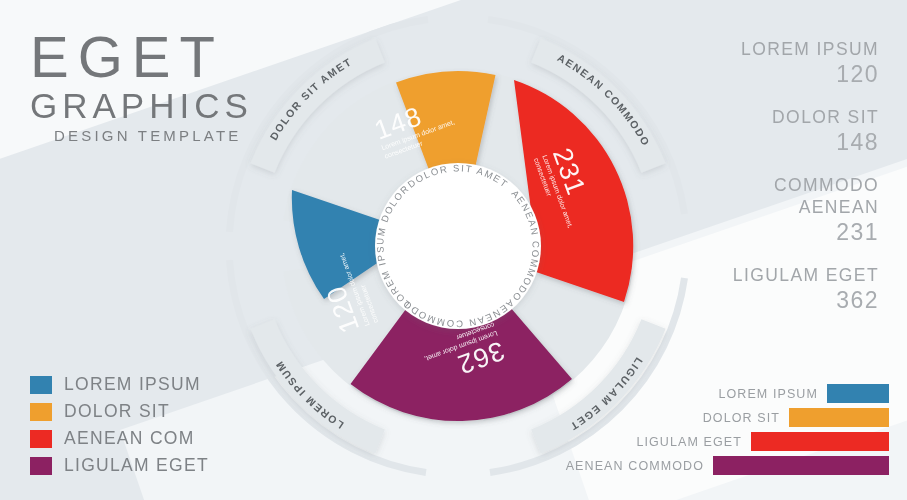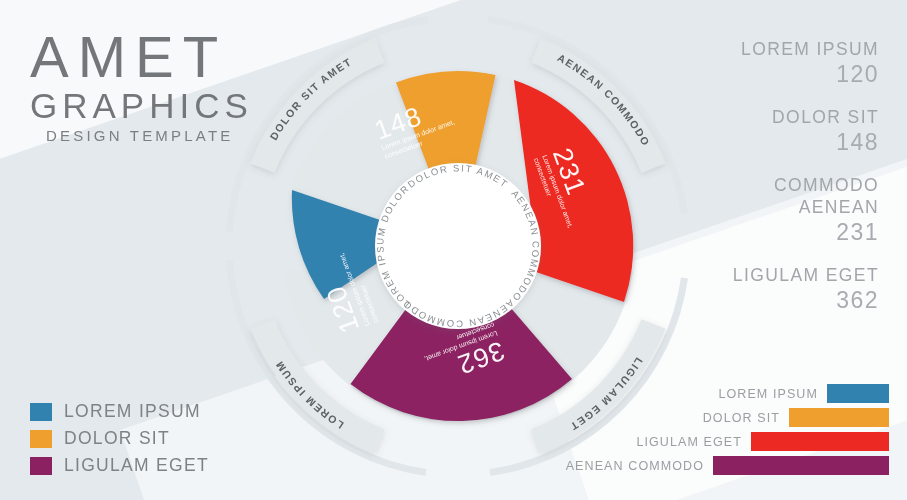--- a/index.html
+++ b/index.html
@@ -24,21 +24,21 @@
   }
   .bg-band.b3{
     width:1400px;height:240px;left:520px;top:300px;
     transform:rotate(-19deg);transform-origin:0 0;background:#fbfcfc;
   }
 
   
   .title-block{position:absolute;left:30px;top:28px;color:#76797c;}
   .t-info{font-size:58px;letter-spacing:9px;line-height:58px;font-weight:300;color:#74777a;}
   .t-graphics{font-size:35px;letter-spacing:5px;line-height:40px;font-weight:300;color:#74777a;}
-  .t-design{font-size:15px;letter-spacing:3.2px;line-height:20px;font-weight:300;color:#7c7f82;margin-left:16px;}
+  .t-design{font-size:15px;letter-spacing:3.2px;line-height:20px;font-weight:300;color:#7c7f82;margin-left:24px;}
 
   
   #chart{position:absolute;left:208px;top:-12px;width:500px;height:516px;}
   .c-svg{position:absolute;left:0;top:0;}
 
   
   .seg-label{position:absolute;color:#ffffff;pointer-events:none;}
   .seg-num{font-size:27px;font-weight:400;letter-spacing:1px;line-height:28px;opacity:.95;}
   .seg-cap{font-size:7px;line-height:8.5px;width:82px;opacity:.92;}
 
@@ -64,21 +64,21 @@
 <body>
 
 <div id="stage">
 
   <div class="bg-base"></div>
   <div class="bg-band b1"></div>
   <div class="bg-band b2"></div>
   <div class="bg-band b3"></div>
 
   <div class="title-block">
-    <div class="t-info">AMET</div>
+    <div class="t-info">EGET</div>
     <div class="t-graphics">GRAPHICS</div>
     <div class="t-design">DESIGN TEMPLATE</div>
   </div>
 
   <div id="chart">
     <svg class="c-svg" width="500" height="516" viewBox="0 0 500 516">
       <defs>
         <filter id="sh" x="-30%" y="-30%" width="180%" height="180%">
           <feDropShadow dx="1.5" dy="2.5" stdDeviation="2.5" flood-color="#5a5f63" flood-opacity="0.30"></feDropShadow>
         </filter>
@@ -208,20 +208,24 @@
   <div class="legend">
     <div class="lg-row">
       <span class="lg-sw" style="background:#3282b0"></span>
       <span class="lg-txt">LOREM IPSUM</span>
     </div>
     <div class="lg-row">
       <span class="lg-sw" style="background:#ef9f2e"></span>
       <span class="lg-txt">DOLOR SIT</span>
     </div>
     <div class="lg-row">
+      <span class="lg-sw" style="background:#ec2a23"></span>
+      <span class="lg-txt">AENEAN COM</span>
+    </div>
+    <div class="lg-row">
       <span class="lg-sw" style="background:#8c2162"></span>
       <span class="lg-txt">LIGULAM EGET</span>
     </div>
   </div>
 
   <div class="barlegend">
     <div class="bl-row">
       <span class="bl-txt">LOREM IPSUM</span>
       <span class="bl-bar" style="background:#3282b0;width:62px"></span>
     </div>

